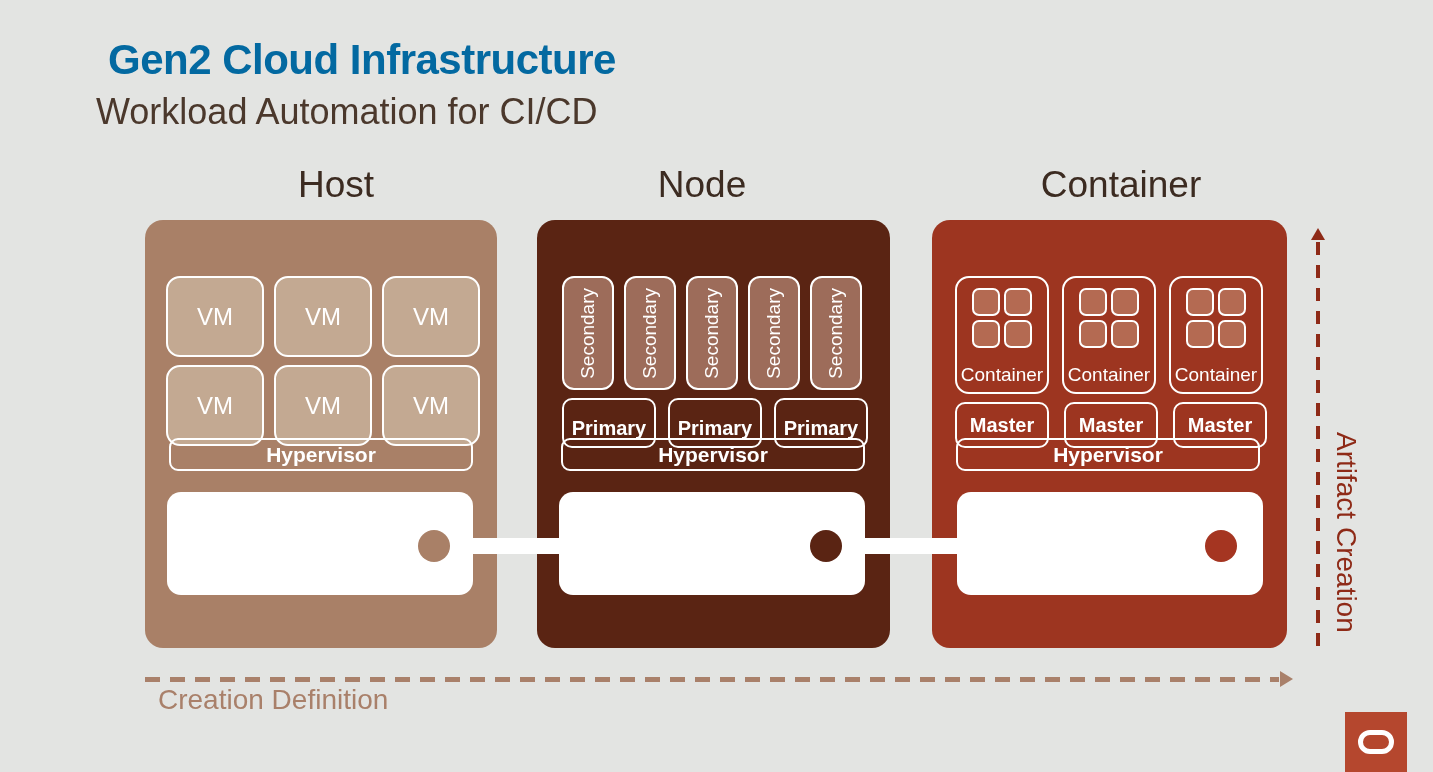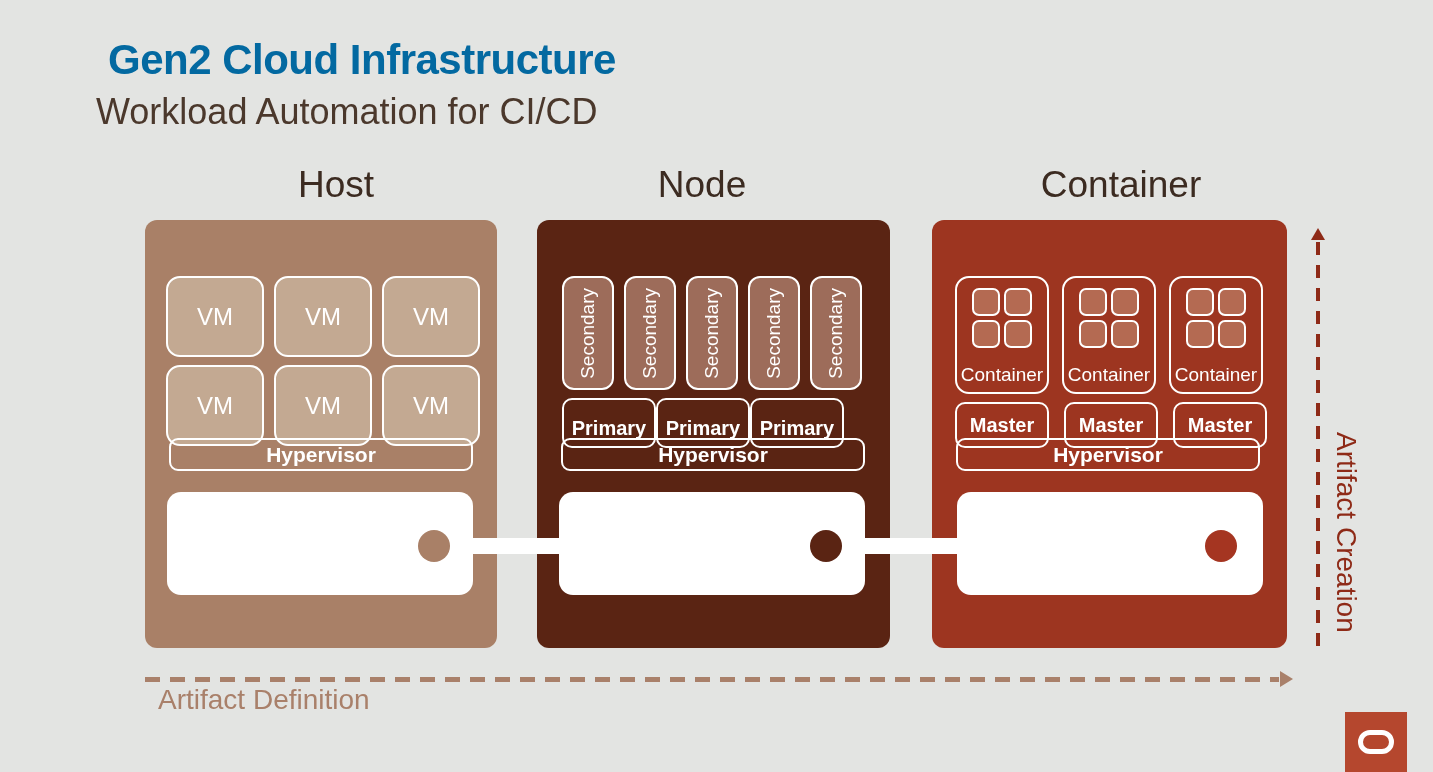--- a/index.html
+++ b/index.html
@@ -42,21 +42,21 @@
   }
   .col-heading.h1 { left: 308px; }
   .col-heading.h2 { left: 674px; }
   .col-heading.h3 { left: 1093px; }
 
   
   .block {
     position: absolute;
     top: 220px;
     height: 428px;
-    border-radius: 12px;
+    border-radius: 18px;
   }
   .block-host      { left: 145px; width: 352px; background: #a98067; }
   .block-node      { left: 537px; width: 353px; background: #5a2413; }
   .block-container { left: 932px; width: 355px; background: #9d3520; }
 
   
   .vm-grid {
     position: absolute; left: 21px; top: 56px;
     display: grid;
     grid-template-columns: repeat(3, 98px);
@@ -84,21 +84,21 @@
     display: flex; align-items: center; justify-content: center;
   }
   .sec-box span {
     writing-mode: vertical-rl;
     transform: rotate(180deg);
     color: #ffffff; font-size: 19px;
     white-space: nowrap;
   }
   .pri-row {
     position: absolute; left: 25px; top: 178px;
-    display: flex; 
+    display: flex; gap: 12px;
   }
   .pri-box {
     width: 94px; height: 50px;
     border: 2.5px solid #ffffff;
     border-radius: 10px;
     display: flex; align-items: flex-end; justify-content: center;
     padding-bottom: 6px;
     color: #ffffff; font-size: 20px; font-weight: 700;
   }
 
@@ -340,21 +340,21 @@
     <div class="hypervisor">Hypervisor</div>
     <div class="white-box"></div>
     <div class="dot dot-container"></div>
   </div>
 
   <div class="connector c1"></div>
   <div class="connector c2"></div>
 
   <div class="topology-line"></div>
   <div class="topology-arrowhead"></div>
-  <div class="topology-label">Artifact Definition</div>
+  <div class="topology-label">Creation Definition</div>
 
   <div class="artifact-arrowhead"></div>
   <div class="artifact-line"></div>
   <div class="artifact-label">Artifact Creation</div>
 
   <div class="logo-square">
     <div class="logo-o"></div>
   </div>
 
 </div>

